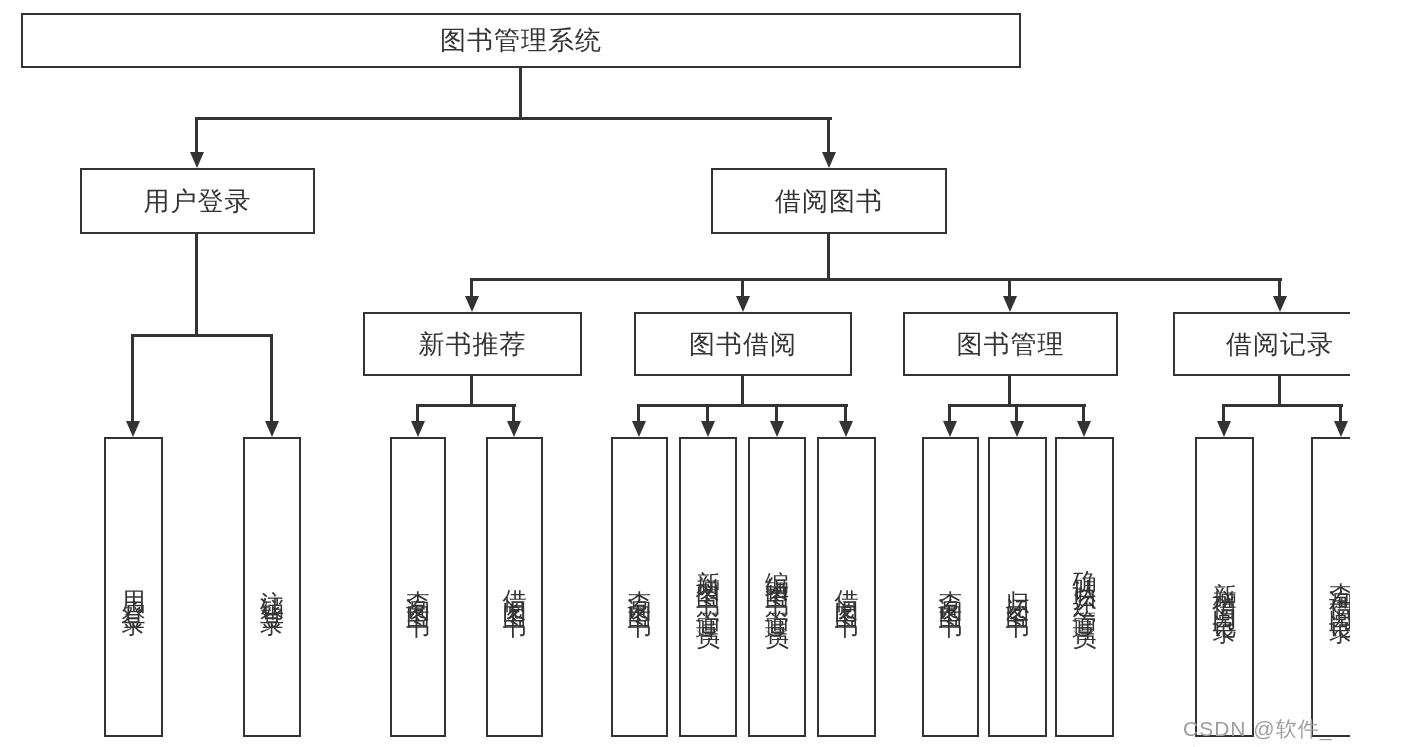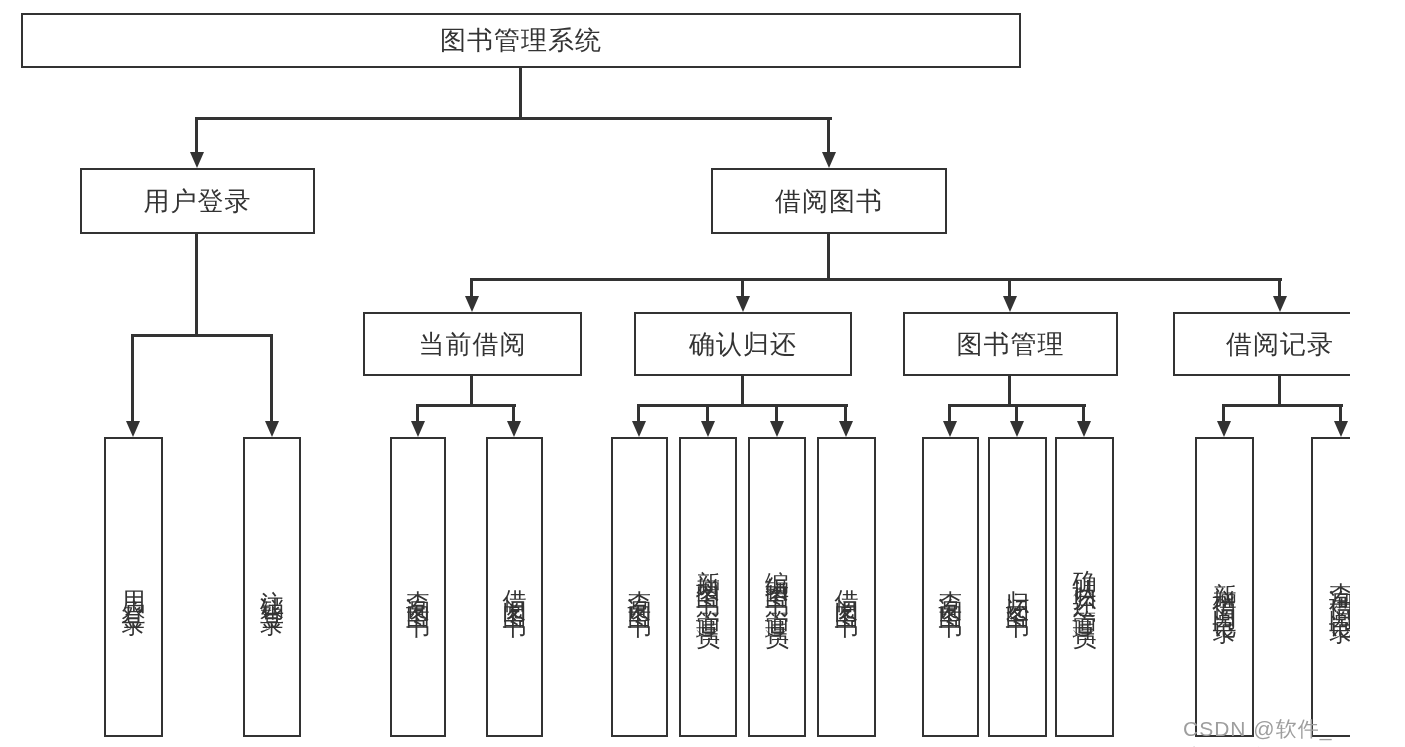--- a/index.html
+++ b/index.html
@@ -51,24 +51,24 @@
   <div class="vline" style="left:470px;top:280px;height:18px;"></div>
   <div class="arr" style="left:465px;top:296px;"></div>
   <div class="vline" style="left:741px;top:280px;height:18px;"></div>
   <div class="arr" style="left:736px;top:296px;"></div>
   <div class="vline" style="left:1008px;top:280px;height:18px;"></div>
   <div class="arr" style="left:1003px;top:296px;"></div>
   <div class="vline" style="left:1278px;top:280px;height:18px;"></div>
   <div class="arr" style="left:1273px;top:296px;"></div>
 
   <div class="box" style="left:363px;top:312px;width:219px;height:64px;">
-    <span class="hlabel">当前借阅</span>
+    <span class="hlabel">新书推荐</span>
   </div>
   <div class="box" style="left:634px;top:312px;width:218px;height:64px;">
-    <span class="hlabel">确认归还</span>
+    <span class="hlabel">图书借阅</span>
   </div>
   <div class="box" style="left:903px;top:312px;width:215px;height:64px;">
     <span class="hlabel">图书管理</span>
   </div>
   <div class="box" style="left:1173px;top:312px;width:214px;height:64px;">
     <span class="hlabel">借阅记录</span>
   </div>
 
   <div class="vline" style="left:470px;top:376px;height:30px;"></div>
   <div class="hline" style="left:416px;top:404px;width:100px;"></div>

